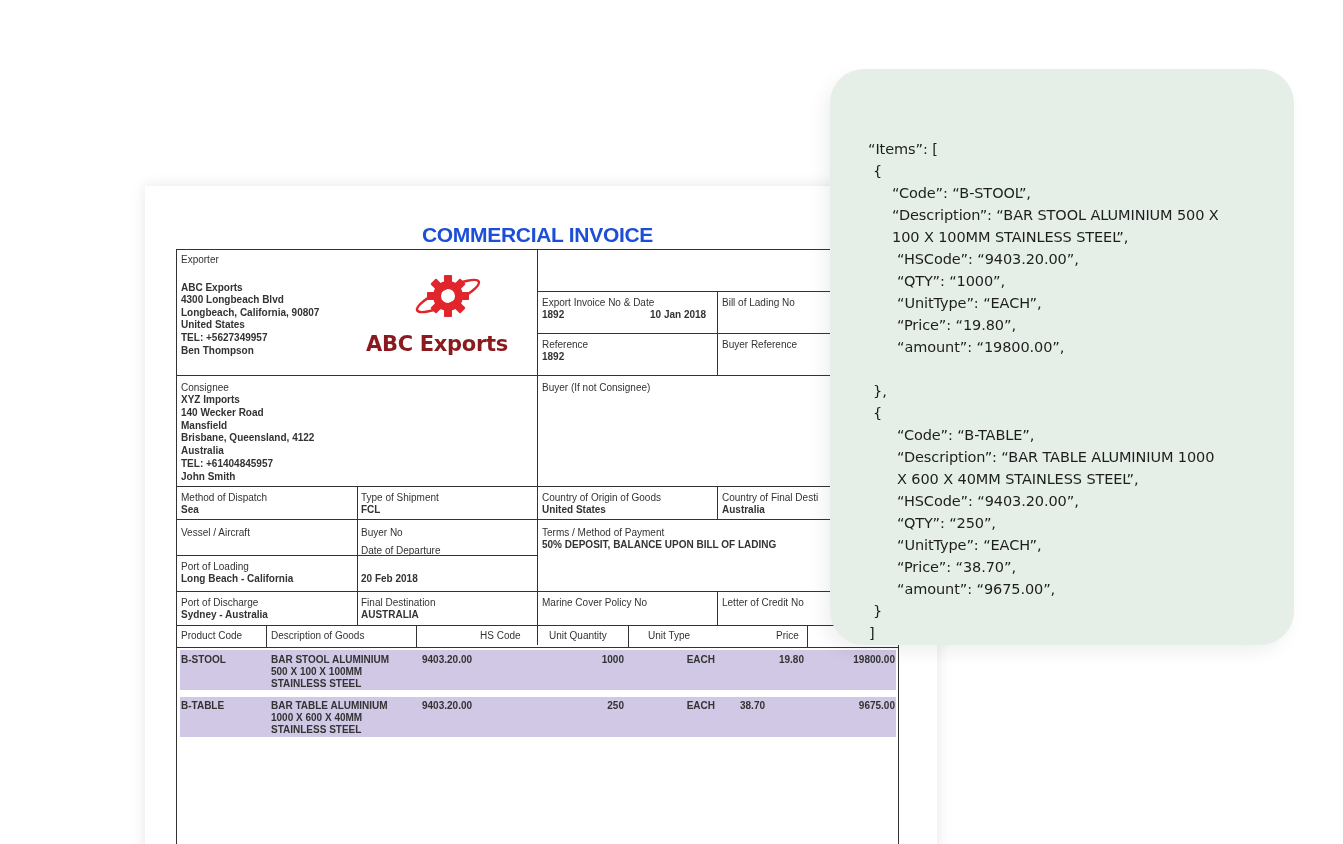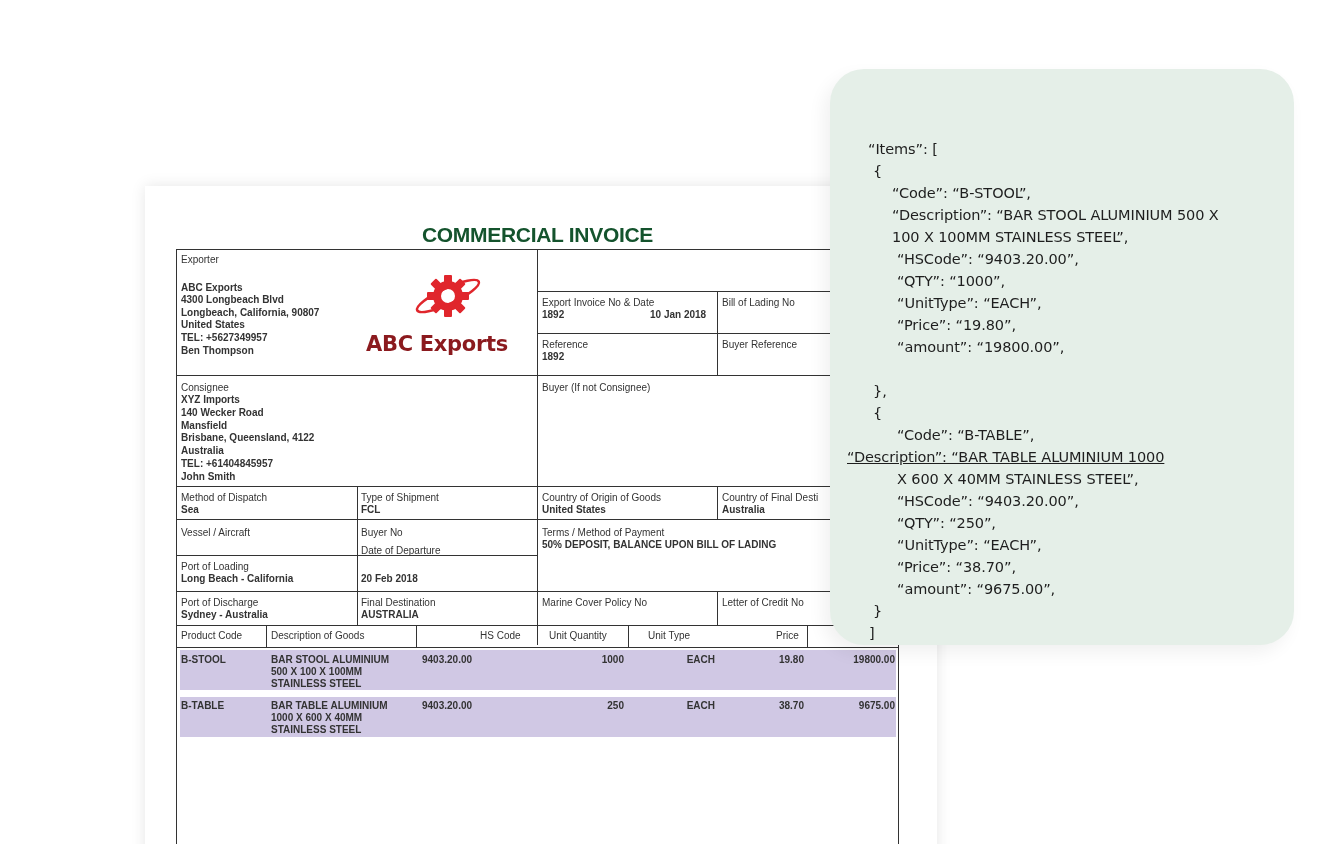--- a/index.html
+++ b/index.html
@@ -6,21 +6,21 @@
     html, body { width: 1343px; height: 844px; overflow: hidden; background: #ffffff; }
     body { position: relative; font-family: "Liberation Sans", sans-serif; color: #222; }
 
     .paper {
       position: absolute; left: 145px; top: 186px; width: 792px; height: 700px;
       background: #ffffff;
       box-shadow: 0 0 14px rgba(0,0,0,0.10);
     }
     .doc-title {
       position: absolute; left: 0; top: 223px; width: 1075px; text-align: center;
-      font-family: "Liberation Sans", sans-serif; font-weight: bold; font-size: 21px; color: #14532d;
+      font-family: "Liberation Sans", sans-serif; font-weight: bold; font-size: 21px; color: #1d4ed8;
       letter-spacing: -0.3px;
     }
     .hline { position: absolute; height: 1px; background: #333; }
     .vline { position: absolute; width: 1px; background: #333; }
     .txt { position: absolute; font-size: 10px; line-height: 12.5px; color: #333; white-space: nowrap; }
     .b { font-weight: bold; }
 
     .logo { position: absolute; left: 365px; top: 270px; width: 160px; height: 90px; }
     .logo-text {
       position: absolute; left: 366px; top: 332px; font-size: 21px; font-weight: bold;
@@ -170,38 +170,38 @@
 <div class="item-txt" style="left:820px;top:654px;width:75px;text-align:right;">19800.00</div>
 
 <div class="item-row" style="top:697px;height:40px;"></div>
 <div class="item-txt" style="left:181px;top:700px;">B-TABLE</div>
 <div class="item-txt" style="left:271px;top:700px;">BAR TABLE ALUMINIUM</div>
 <div class="item-txt" style="left:271px;top:712px;">1000 X 600 X 40MM</div>
 <div class="item-txt" style="left:271px;top:724px;">STAINLESS STEEL</div>
 <div class="item-txt" style="left:422px;top:700px;">9403.20.00</div>
 <div class="item-txt" style="left:560px;top:700px;width:64px;text-align:right;">250</div>
 <div class="item-txt" style="left:660px;top:700px;width:55px;text-align:right;">EACH</div>
-<div class="item-txt" style="left:740px;top:700px;width:64px;text-align:right;">38.70</div>
+<div class="item-txt" style="left:740px;top:700px;width:64px;">38.70</div>
 <div class="item-txt" style="left:820px;top:700px;width:75px;text-align:right;">9675.00</div>
 
 <div class="json-card"></div>
 <div class="json-line" style="left:868px;top:105px;">“Items”: [</div>
 <div class="json-line" style="left:873px;top:127px;">{</div>
 <div class="json-line" style="left:892px;top:149px;">“Code”: “B-STOOL”,</div>
 <div class="json-line" style="left:892px;top:171px;">“Description”: “BAR STOOL ALUMINIUM 500 X</div>
 <div class="json-line" style="left:892px;top:193px;">100 X 100MM STAINLESS STEEL”,</div>
 <div class="json-line" style="left:897px;top:215px;">“HSCode”: “9403.20.00”,</div>
 <div class="json-line" style="left:897px;top:237px;">“QTY”: “1000”,</div>
 <div class="json-line" style="left:897px;top:259px;">“UnitType”: “EACH”,</div>
 <div class="json-line" style="left:897px;top:281px;">“Price”: “19.80”,</div>
 <div class="json-line" style="left:897px;top:303px;">“amount”: “19800.00”,</div>
 <div class="json-line" style="left:873px;top:347px;">},</div>
 <div class="json-line" style="left:873px;top:369px;">{</div>
 <div class="json-line" style="left:897px;top:391px;">“Code”: “B-TABLE”,</div>
-<div class="json-line" style="left:847px;top:413px;text-decoration:underline;">“Description”: “BAR TABLE ALUMINIUM 1000</div>
+<div class="json-line" style="left:897px;top:413px;">“Description”: “BAR TABLE ALUMINIUM 1000</div>
 <div class="json-line" style="left:897px;top:435px;">X 600 X 40MM STAINLESS STEEL”,</div>
 <div class="json-line" style="left:897px;top:457px;">“HSCode”: “9403.20.00”,</div>
 <div class="json-line" style="left:897px;top:479px;">“QTY”: “250”,</div>
 <div class="json-line" style="left:897px;top:501px;">“UnitType”: “EACH”,</div>
 <div class="json-line" style="left:897px;top:523px;">“Price”: “38.70”,</div>
 <div class="json-line" style="left:897px;top:545px;">“amount”: “9675.00”,</div>
 <div class="json-line" style="left:873px;top:567px;">}</div>
 <div class="json-line" style="left:869px;top:589px;">]</div>
 
 </body></html>

